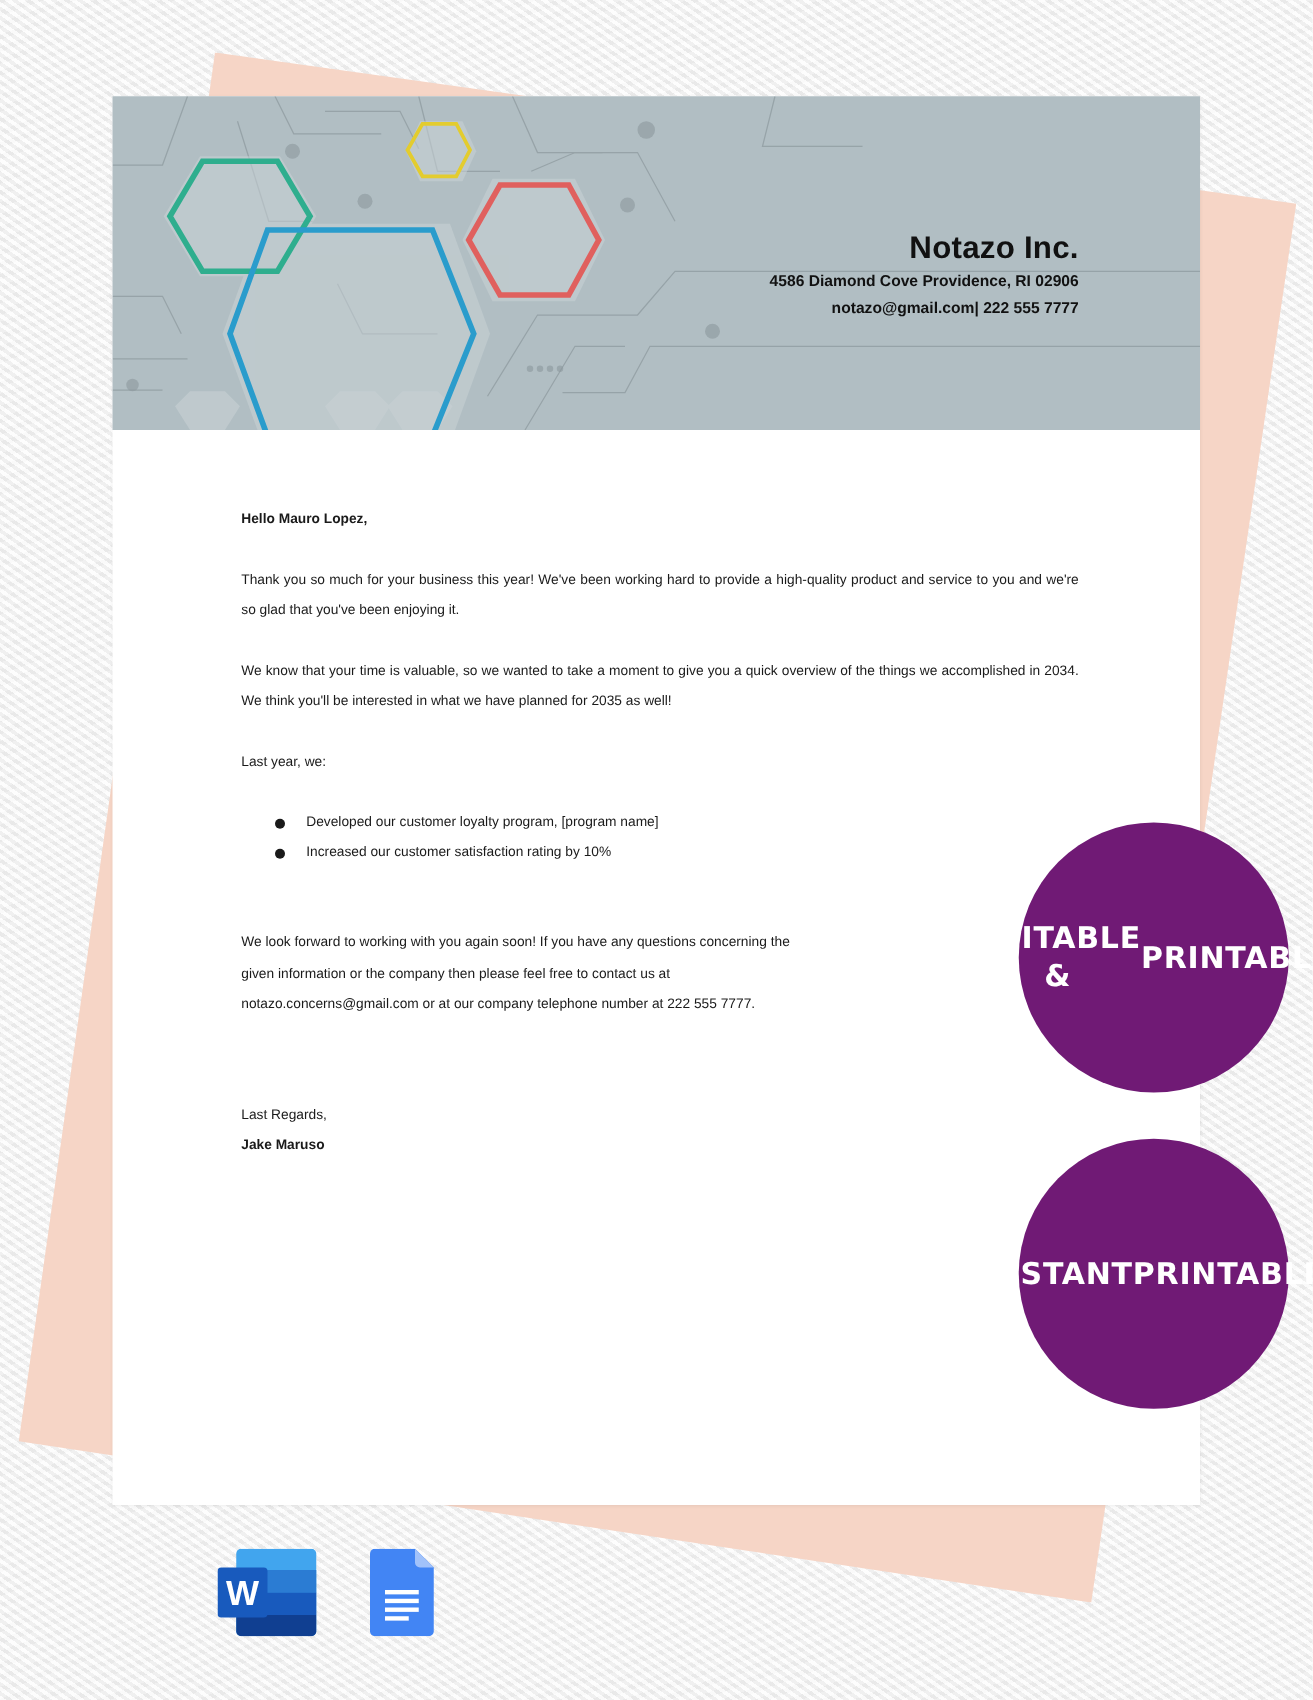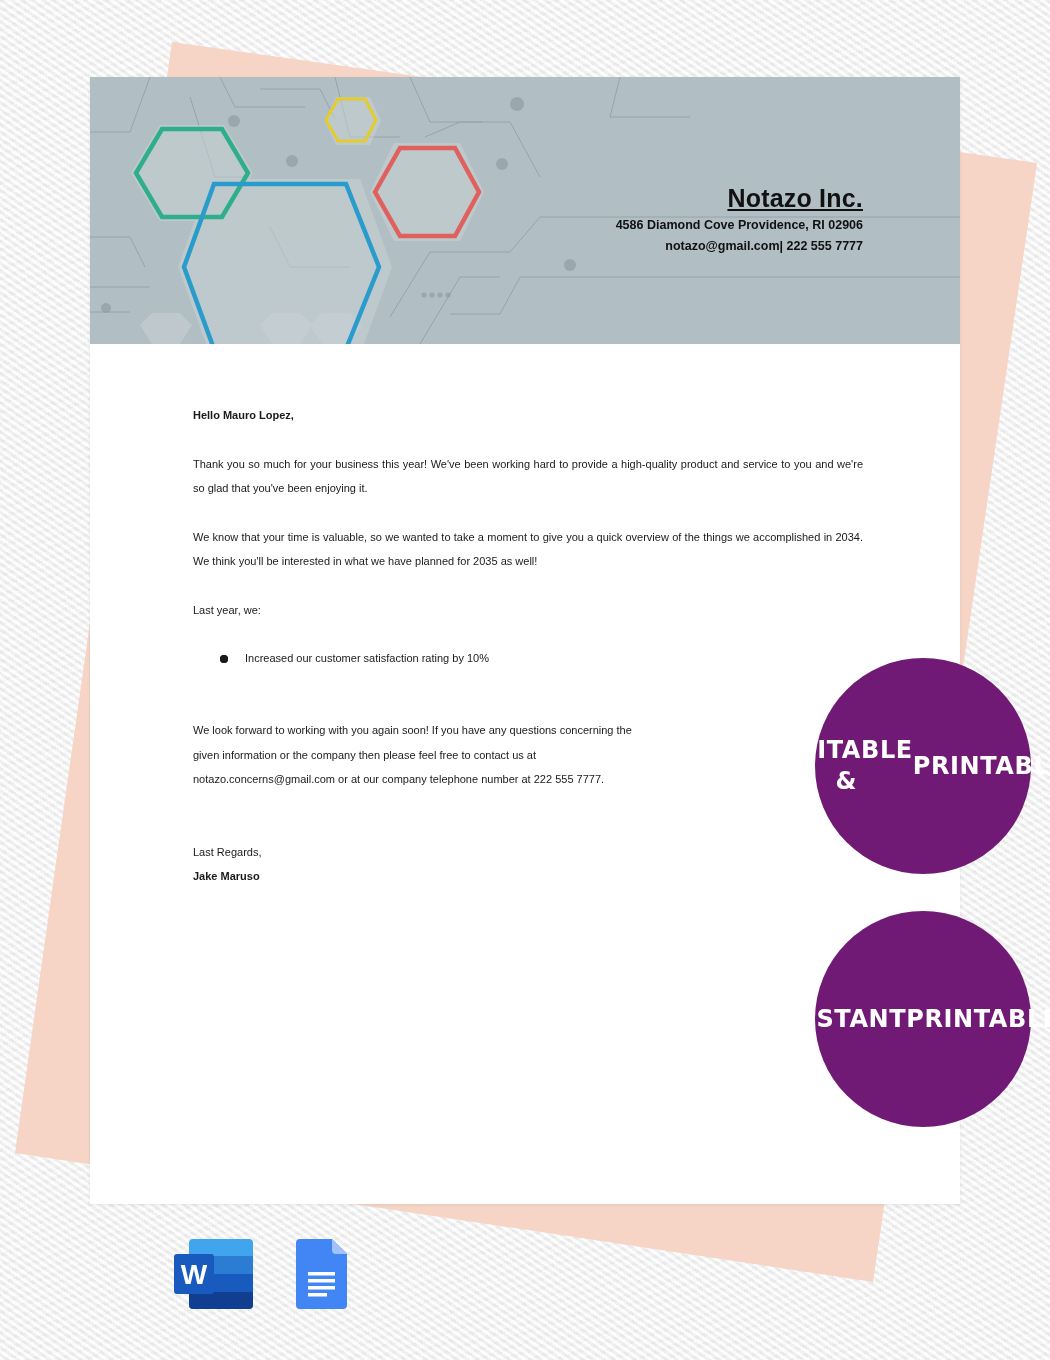--- a/index.html
+++ b/index.html
@@ -24,36 +24,36 @@
   }
   .banner {
     position: absolute; left: 0; top: 0; width: 870px; height: 267px;
     background: #b1bec3; overflow: hidden;
   }
   .banner svg.art { position: absolute; left: 0; top: 0; }
   .company-block {
     position: absolute; right: 97px; top: 104px; text-align: right;
     color: #111;
   }
-  .company-name { font-size: 25px; font-weight: bold; letter-spacing: 0.2px; line-height: 34px; text-decoration: underline; }
+  .company-name { font-size: 25px; font-weight: bold; letter-spacing: 0.2px; line-height: 34px; }
   .company-line { font-size: 12.5px; font-weight: bold; line-height: 21px; }
   .letter {
     position: absolute; left: 103px; top: 326px; width: 670px;
     font-family: "Liberation Sans", sans-serif;
     font-size: 11px; color: #1a1a1a; line-height: 24.5px;
   }
   .letter p { margin-bottom: 24px; text-align: justify; }
   .greeting { font-weight: bold; }
   .letter ul { list-style: none; margin: 0 0 48px 0; padding: 0; }
   .letter li { position: relative; padding-left: 52px; line-height: 24.2px; }
   .letter li .bullet {
     position: absolute; left: 27px; top: 9px; width: 8px; height: 8px;
     border-radius: 50%; background: #1a1a1a;
   }
-  .letter p.closing { text-align: left; margin-bottom: 48px; }
+  .letter p.closing { text-align: left; margin-bottom: 64px; }
   .sign-regards { line-height: 24.5px; }
   .sign-name { font-weight: bold; line-height: 24.5px; }
   .badge {
     position: absolute; width: 216px; height: 216px; border-radius: 50%;
     background: #701a75; color: #fff;
     display: flex; flex-direction: row; align-items: center; justify-content: center;
     font-family: "DejaVu Sans", sans-serif; font-weight: bold;
     font-size: 24px; line-height: 31px; letter-spacing: 0.6px; text-align: center;
   }
   .badge-1 { left: 815px; top: 658px; }
@@ -122,21 +122,21 @@
       <div class="company-line">notazo@gmail.com| 222 555 7777</div>
     </div>
   </div>
 
   <div class="letter">
     <p class="greeting">Hello Mauro Lopez,</p>
     <p>Thank you so much for your business this year! We've been working hard to provide a high-quality product and service to you and we're so glad that you've been enjoying it.</p>
     <p>We know that your time is valuable, so we wanted to take a moment to give you a quick overview of the things we accomplished in 2034. We think you'll be interested in what we have planned for 2035 as well!</p>
     <p>Last year, we:</p>
     <ul>
-      <li><span class="bullet"></span></li>
+      <li><span class="bullet"></span><span>Developed our customer loyalty program, [program name]</span></li>
       <li><span class="bullet"></span><span>Increased our customer satisfaction rating by 10%</span></li>
     </ul>
     <p class="closing">
       <span>We look forward to working with you again soon! If you have any questions concerning the</span><br>
       <span>given information or the company then please feel free to contact us at</span><br>
       <span>notazo.concerns@gmail.com or at our company telephone number at 222 555 7777.</span>
     </p>
     <div class="sign-regards">Last Regards,</div>
     <div class="sign-name">Jake Maruso</div>
   </div>

